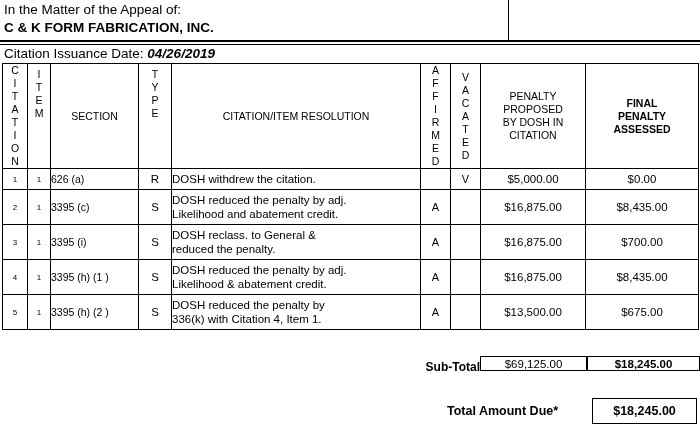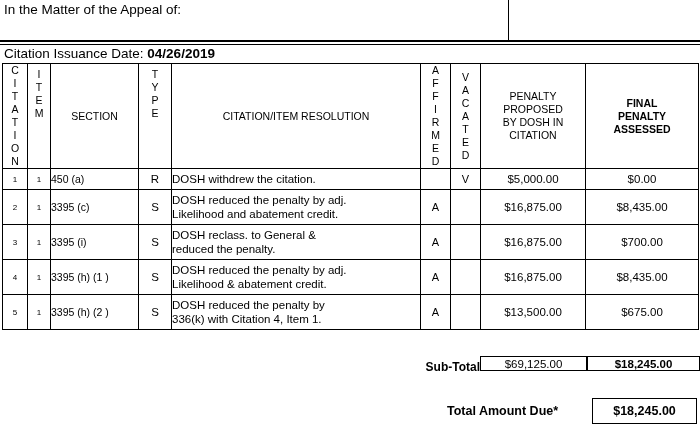--- a/index.html
+++ b/index.html
@@ -86,21 +86,21 @@
 
   
   .issuance {
     position: absolute;
     left: 4px;
     top: 46px;
     font-size: 13.5px;
     line-height: 16px;
     white-space: nowrap;
   }
-  .issuance b { font-weight: bold; }
+  .issuance b { font-weight: bold; font-style: italic; }
 
   
   .main-table {
     position: absolute;
     left: 2px;
     top: 63px;
     width: 696px;
     border-collapse: collapse;
     table-layout: fixed;
   }
@@ -231,20 +231,21 @@
     font-size: 12.5px;
     font-weight: bold;
   }
 </style>
 </head>
 <body>
 
 <div class="caption-block">
   <div class="caption-left">
     <div class="caption-line1">In the Matter of the Appeal of:</div>
+    <div class="caption-line2">C &amp; K FORM FABRICATION, INC.</div>
   </div>
   <div class="caption-divider"></div>
   <div class="caption-right">
   </div>
 </div>
 
 <div class="rule-thick"></div>
 <div class="rule-thin"></div>
 
 <div class="issuance">
@@ -310,21 +311,21 @@
           <span>D</span>
       </th>
       <th class="hhead">PENALTY<br>PROPOSED<br>BY DOSH IN<br>CITATION</th>
       <th class="hhead bold">FINAL<br>PENALTY<br>ASSESSED</th>
     </tr>
   </thead>
   <tbody>
     <tr class="row-short">
       <td class="c-citation">1</td>
       <td class="c-item">1</td>
-      <td class="c-section">450 (a)</td>
+      <td class="c-section">626 (a)</td>
       <td class="c-type">R</td>
       <td class="c-resolution">
         <div>DOSH withdrew the citation.</div>
       </td>
       <td class="c-flag"></td>
       <td class="c-flag">V</td>
       <td class="c-money">$5,000.00</td>
       <td class="c-money bold">$0.00</td>
     </tr>
     <tr class="row-tall">

